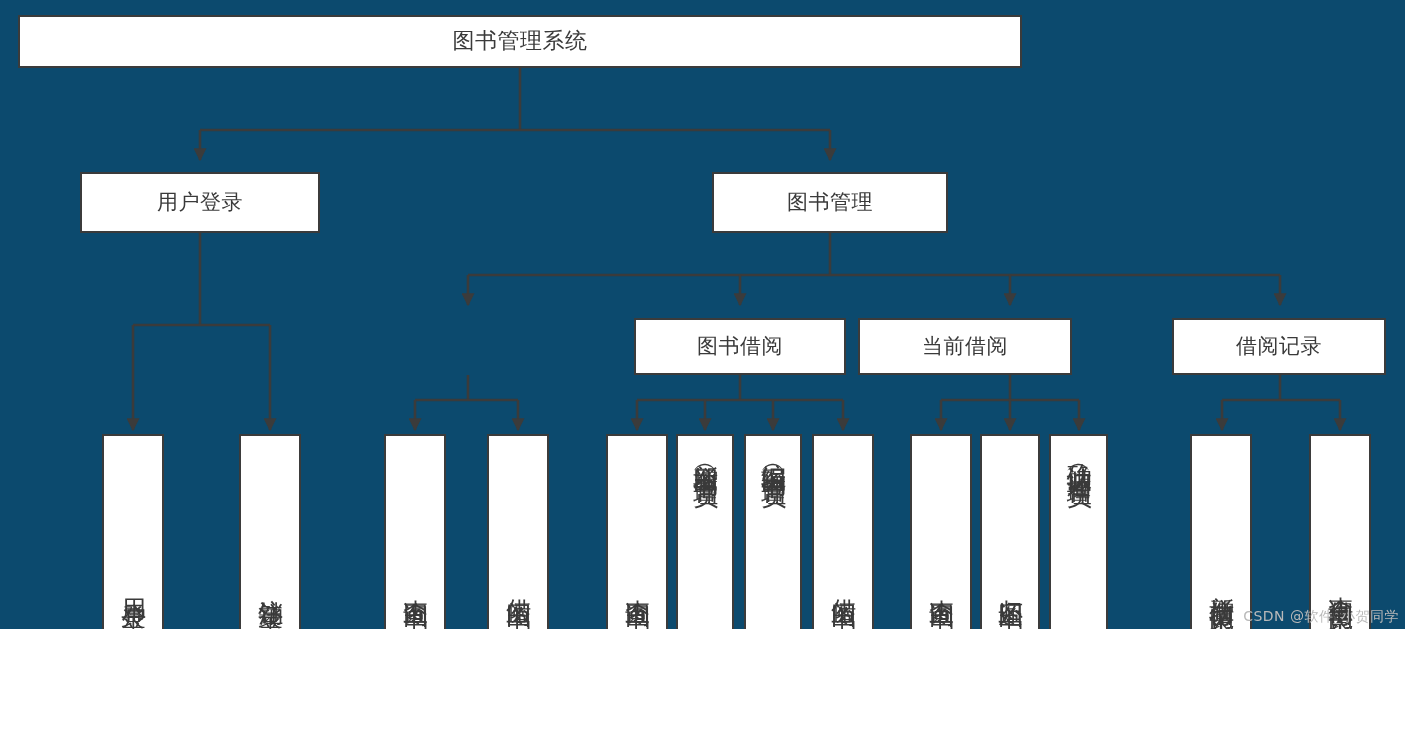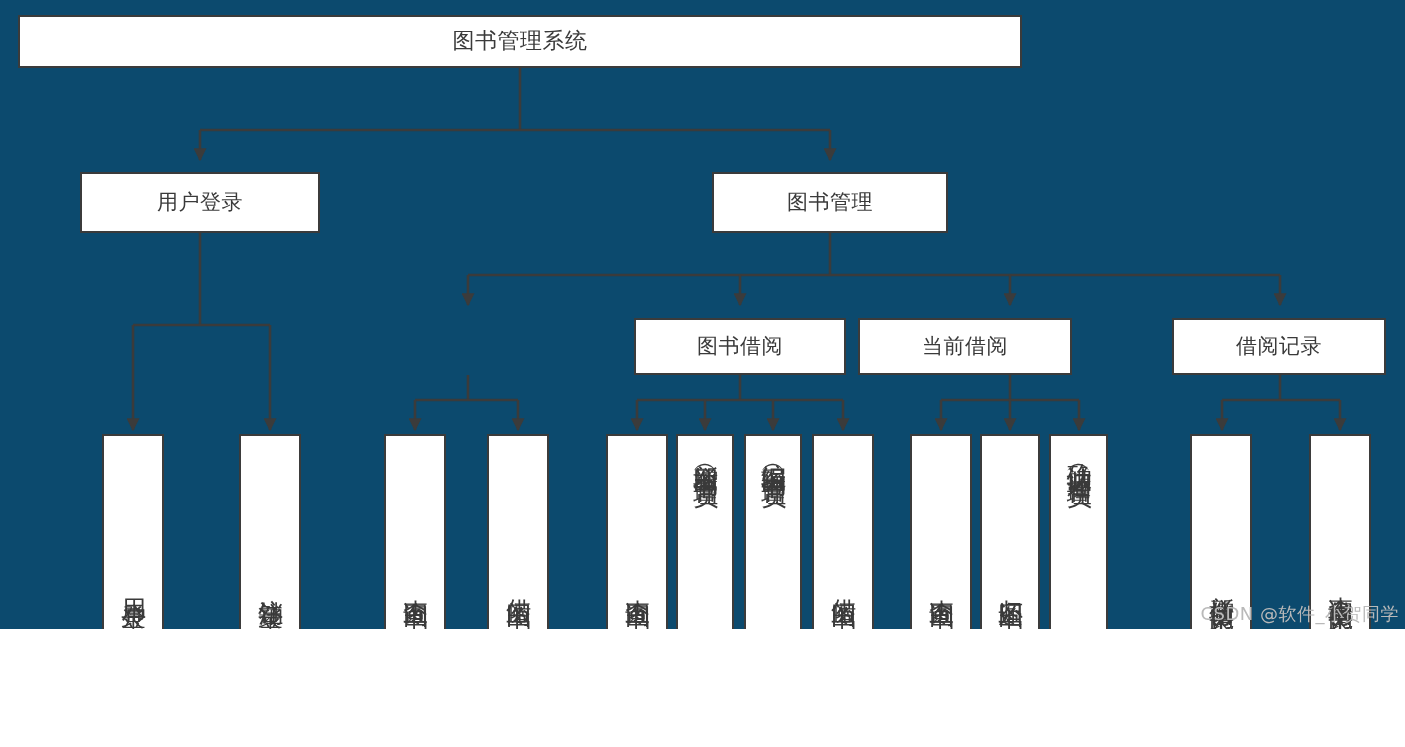--- a/index.html
+++ b/index.html
@@ -59,21 +59,21 @@
   .node.v.topalign {
     align-items: flex-start;
   }
   .node.v.topalign .lbl {
     margin-top: 2px;
   }
   .watermark {
     position: absolute;
     right: 6px;
     bottom: 3px;
-    font-size: 18px;
+    font-size: 14px;
     color: #b9b9b9;
     letter-spacing: 0.5px;
     white-space: nowrap;
   }
 </style>
 </head>
 <body>
 
 <div id="canvas">
 

